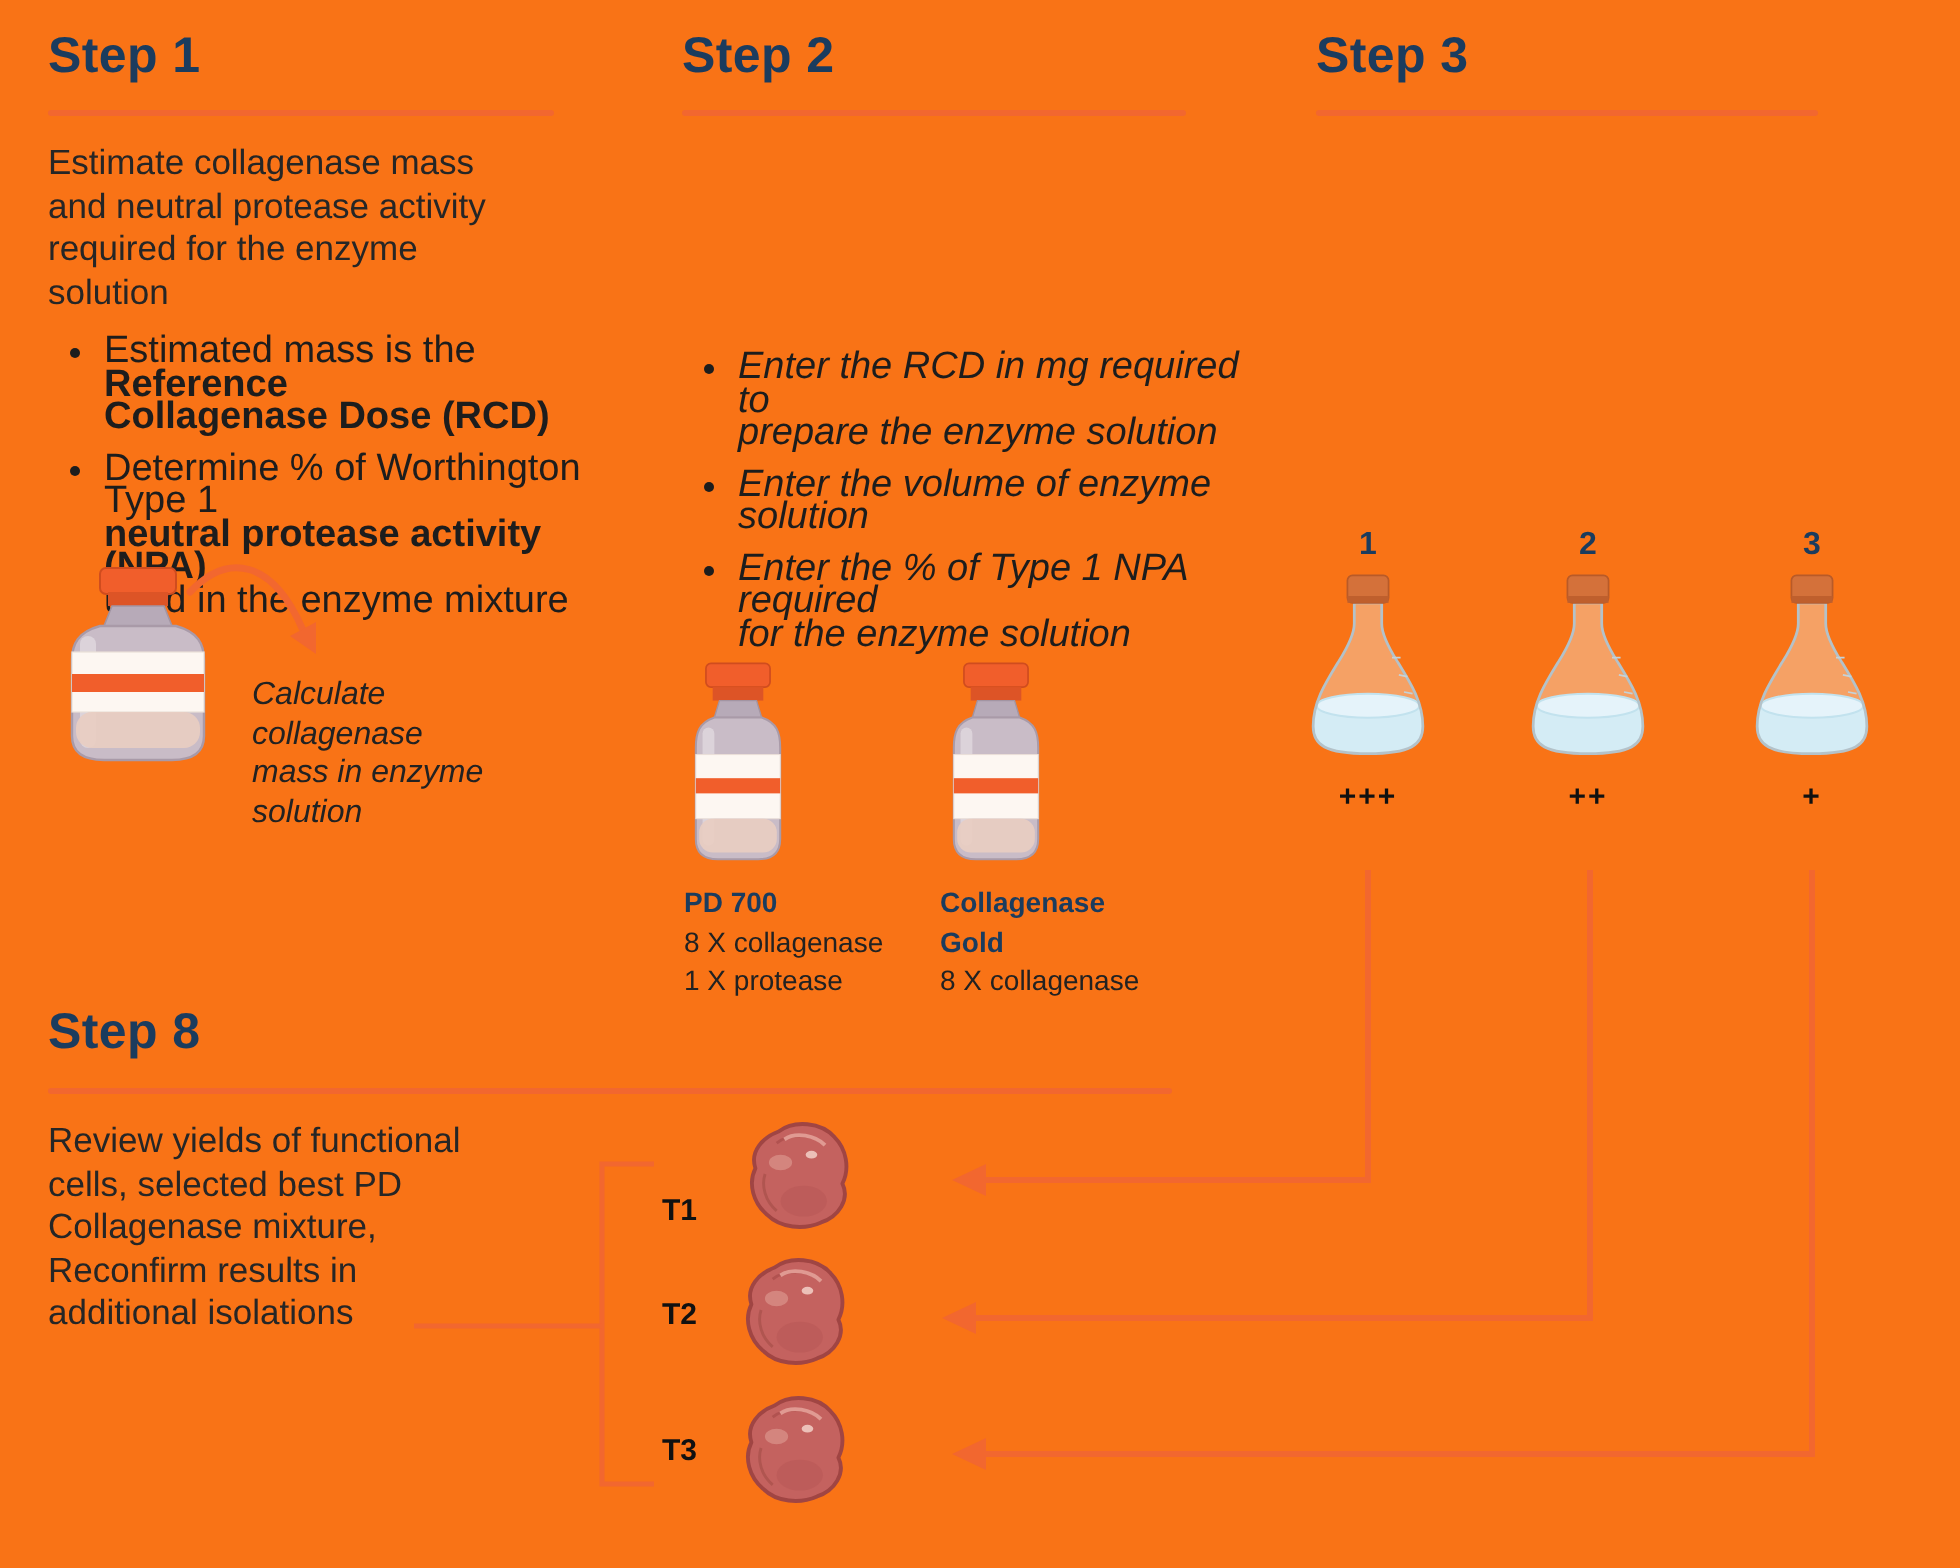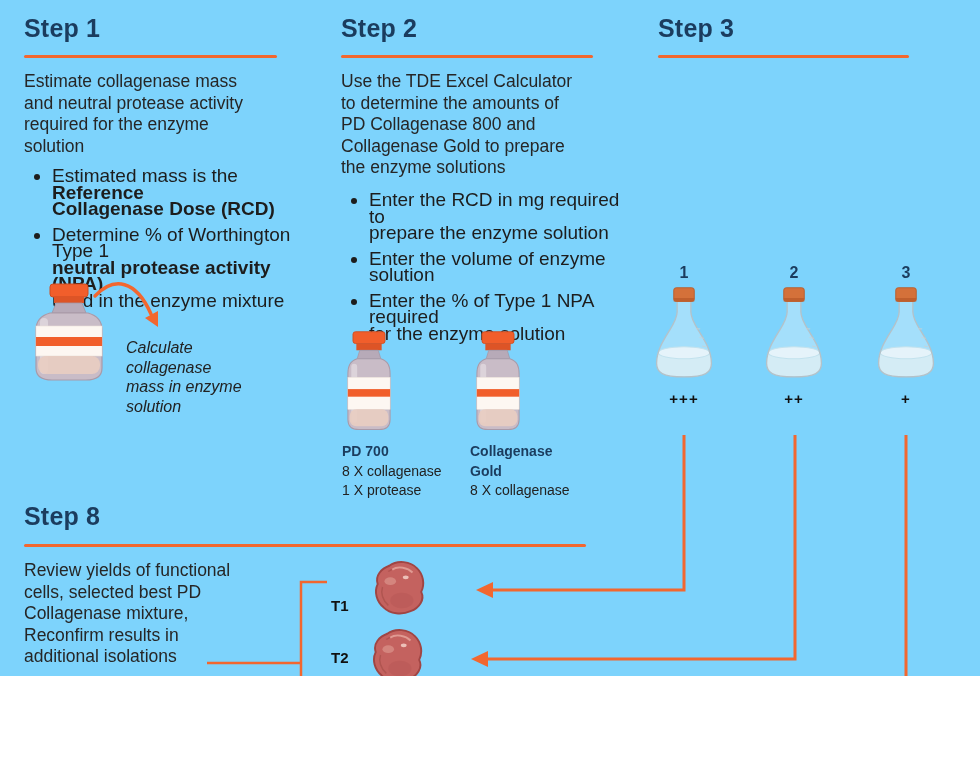--- a/index.html
+++ b/index.html
@@ -1,17 +1,17 @@
 <!DOCTYPE html>
 <html><head>
 <meta charset="utf-8">
 <style>
   html,body{margin:0;padding:0;background:#ffffff;}
   .canvas{
-    position:relative;width:980px;height:676px;background:#7dd3fc;
+    position:relative;width:980px;height:784px;background:#f97316;
     font-family:"Liberation Sans",sans-serif;overflow:hidden;
   }
   .abs{position:absolute;}
   .step-title{font-size:25px;font-weight:bold;color:#1b3c5e;letter-spacing:.2px;}
   .rule{position:absolute;height:3px;background:#f2672f;border-radius:2px;}
   .para{font-size:17.5px;line-height:21.5px;color:#262626;white-space:pre-line;}
   .bullets{margin:0;padding-left:16px;font-size:19px;line-height:16.5px;color:#1d1d1d;list-style:disc;}
   .bullets li{margin-bottom:9px;}
   .seg{white-space:pre-line;}
   b.seg{font-weight:bold;}
@@ -80,27 +80,22 @@
     <polygon points="94,59 81,50 94,43" fill="#f2672f"></polygon>
   </svg>
 
   <div class="abs caption" style="left:126px;top:338px;width:130px;">Calculate
 collagenase
 mass in enzyme
 solution</div>
 
   <div class="abs step-title" style="left:341px;top:14px;">Step 2</div>
   <div class="rule" style="left:341px;top:55px;width:252px;"></div>
-  <div class="abs para" style="left:341px;top:71px;width:290px;">Use the TDE Excel Calculator
-to determine the amounts of
-PD Collagenase 800 and
-Collagenase Gold to prepare
-the enzyme solutions</div>
-
-  <ul class="abs bullets" style="left:353px;top:192px;width:260px;">
+
+  <ul class="abs bullets" style="left:353px;top:176px;width:260px;font-style:italic;">
     <li><span class="seg">Enter the RCD in mg required to
 prepare the enzyme solution</span></li>
     <li><span class="seg">Enter the volume of enzyme
 solution</span></li>
     <li><span class="seg">Enter the % of Type 1 NPA required
 for the enzyme solution</span></li>
   </ul>
 
   <svg class="abs" style="left:342px;top:330px;" width="54" height="103" viewBox="0 0 64 122">
     <rect x="13" y="2" width="38" height="14" rx="3" fill="#f15e2b" stroke="#d04c1e" stroke-width="1"></rect>

